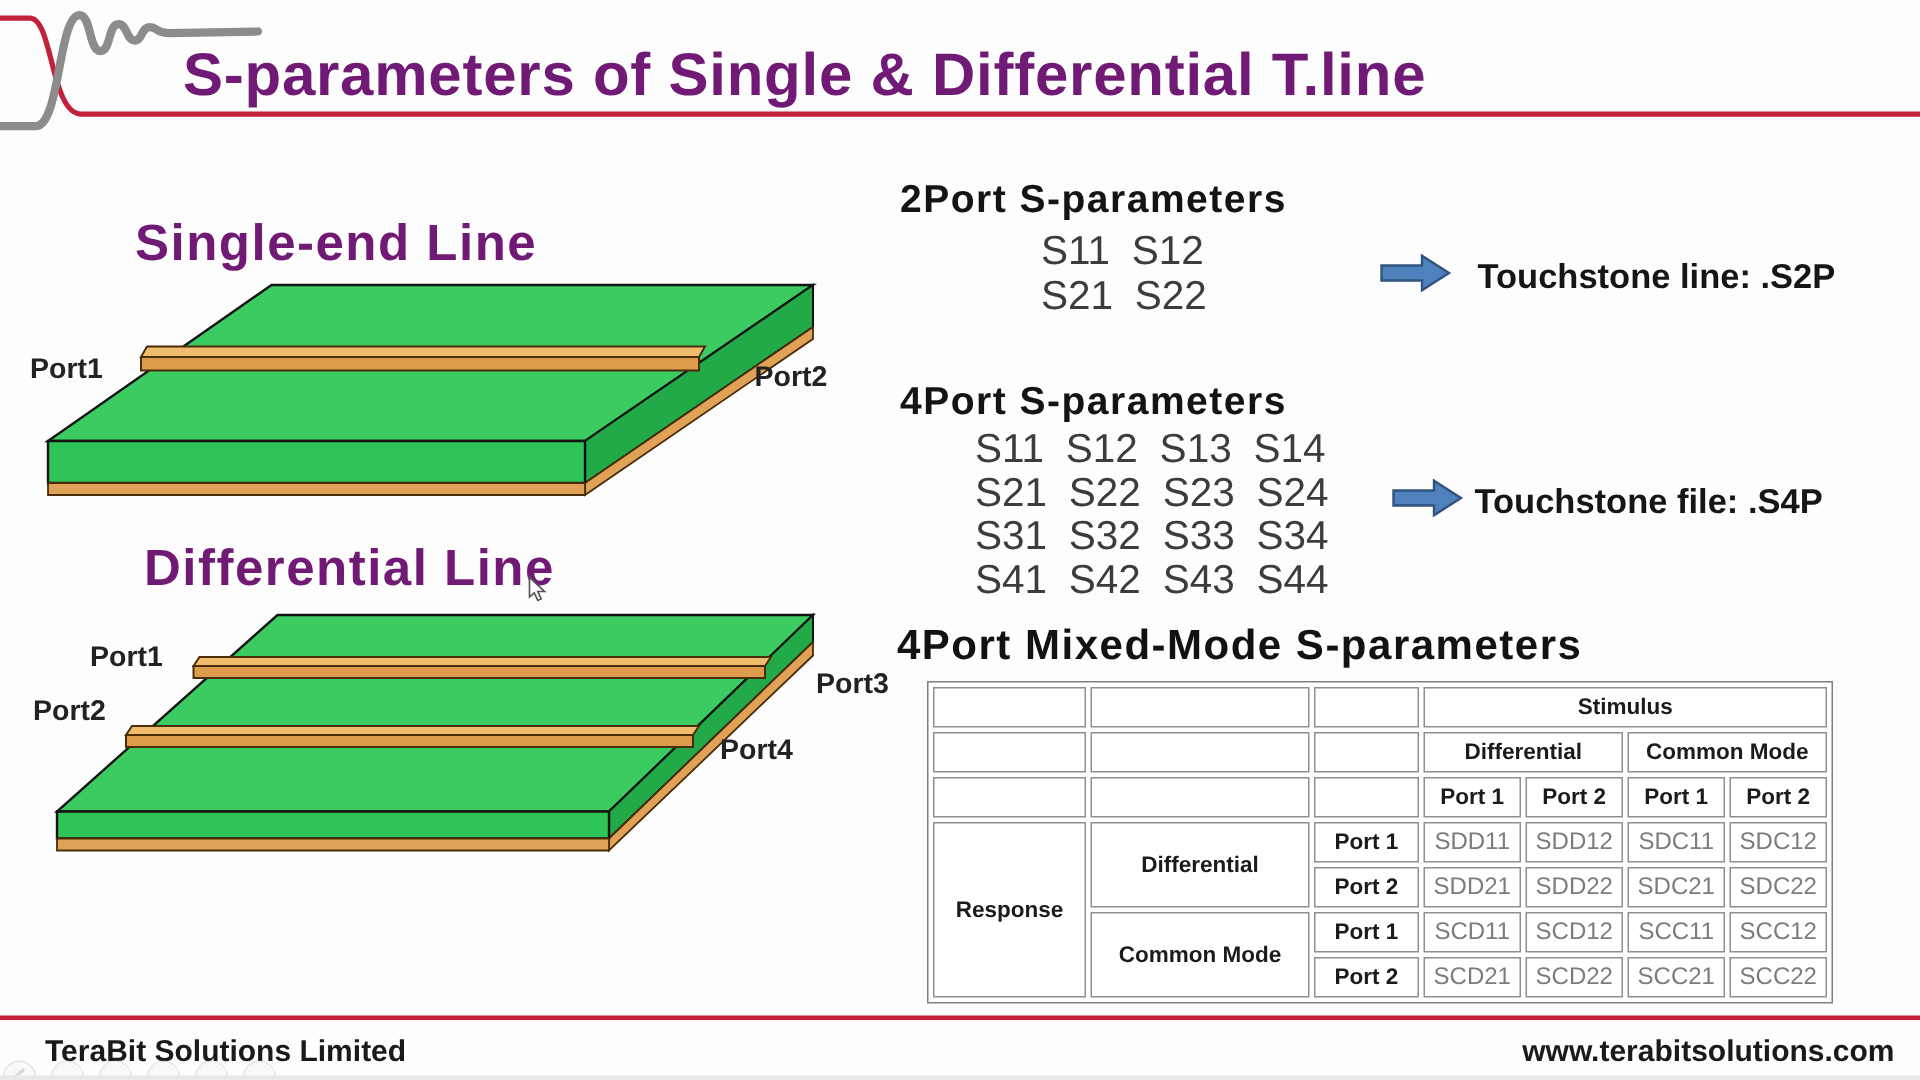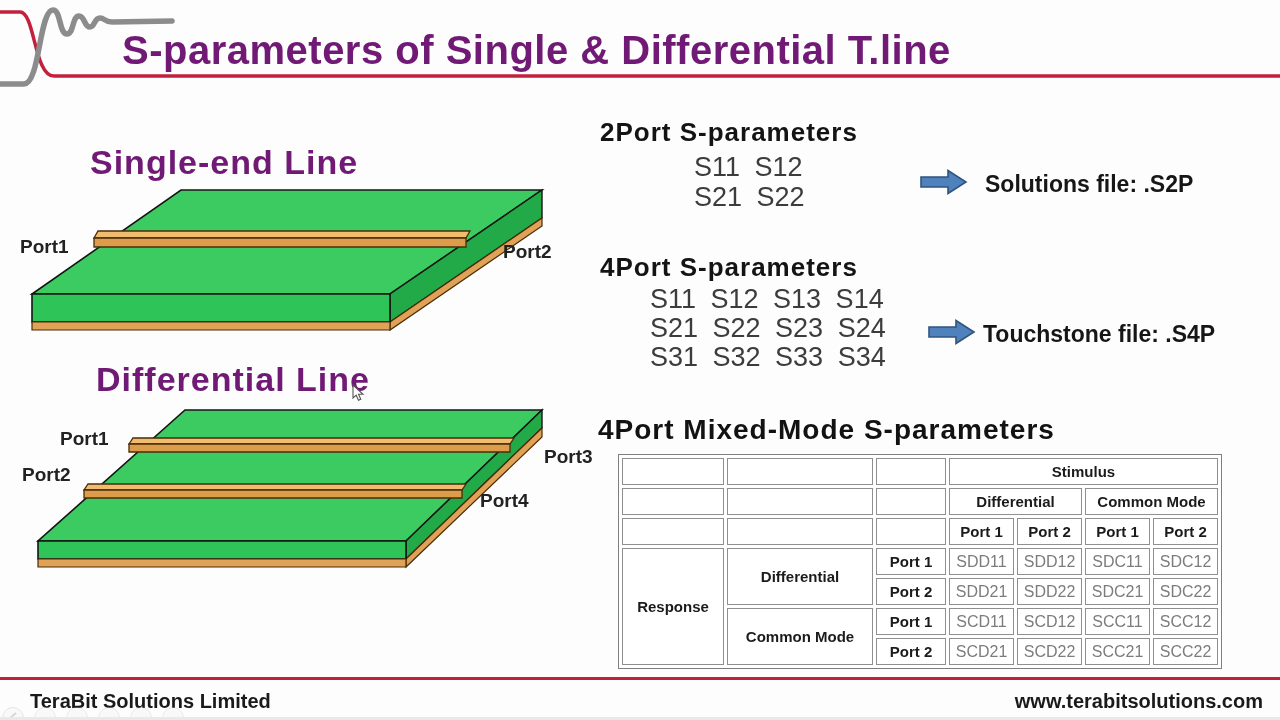--- a/index.html
+++ b/index.html
@@ -83,26 +83,27 @@
   <div class="abs port-label" style="left:22px;top:464px;">Port2</div>
   <div class="abs port-label" style="left:544px;top:446px;">Port3</div>
   <div class="abs port-label" style="left:480px;top:490px;">Port4</div>
 
   <div class="abs rh" style="left:600px;top:117px;">2Port S-parameters</div>
   <div class="abs matrix" style="left:694px;top:152px;">S11 S12</div>
   <div class="abs matrix" style="left:694px;top:182px;">S21 S22</div>
   <svg class="abs" style="left:920px;top:169px;" width="48" height="26" viewBox="0 0 48 26">
     <polygon points="1,8 28,8 28,1.5 46,13 28,24.5 28,18 1,18" fill="#4f81bd" stroke="#31547e" stroke-width="1.6"></polygon>
   </svg>
-  <div class="abs touchstone" style="left:985px;top:171px;">Solutions file: .S2P</div>
+  <div class="abs touchstone" style="left:985px;top:171px;">Touchstone line: .S2P</div>
 
   <div class="abs rh" style="left:600px;top:252px;">4Port S-parameters</div>
   <div class="abs matrix" style="left:650px;top:284px;">S11 S12 S13 S14</div>
   <div class="abs matrix" style="left:650px;top:313px;">S21 S22 S23 S24</div>
   <div class="abs matrix" style="left:650px;top:342px;">S31 S32 S33 S34</div>
+  <div class="abs matrix" style="left:650px;top:371px;">S41 S42 S43 S44</div>
   <svg class="abs" style="left:928px;top:319px;" width="48" height="26" viewBox="0 0 48 26">
     <polygon points="1,8 28,8 28,1.5 46,13 28,24.5 28,18 1,18" fill="#4f81bd" stroke="#31547e" stroke-width="1.6"></polygon>
   </svg>
   <div class="abs touchstone" style="left:983px;top:321px;">Touchstone file: .S4P</div>
 
   <div class="abs mixed-heading" style="left:598px;top:414px;">4Port Mixed-Mode S-parameters</div>
 
   <table class="abs mixed" style="left:618px;top:454px;width:604px;">
     <tbody>
         <tr>

